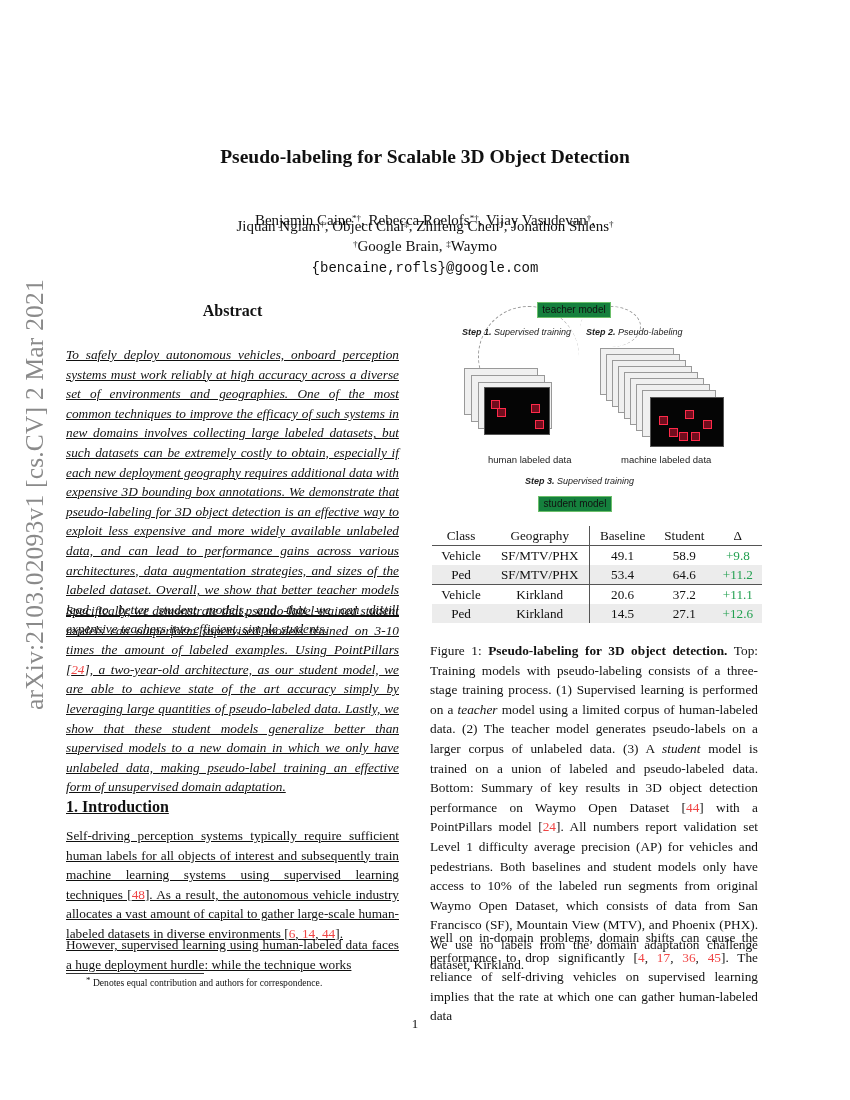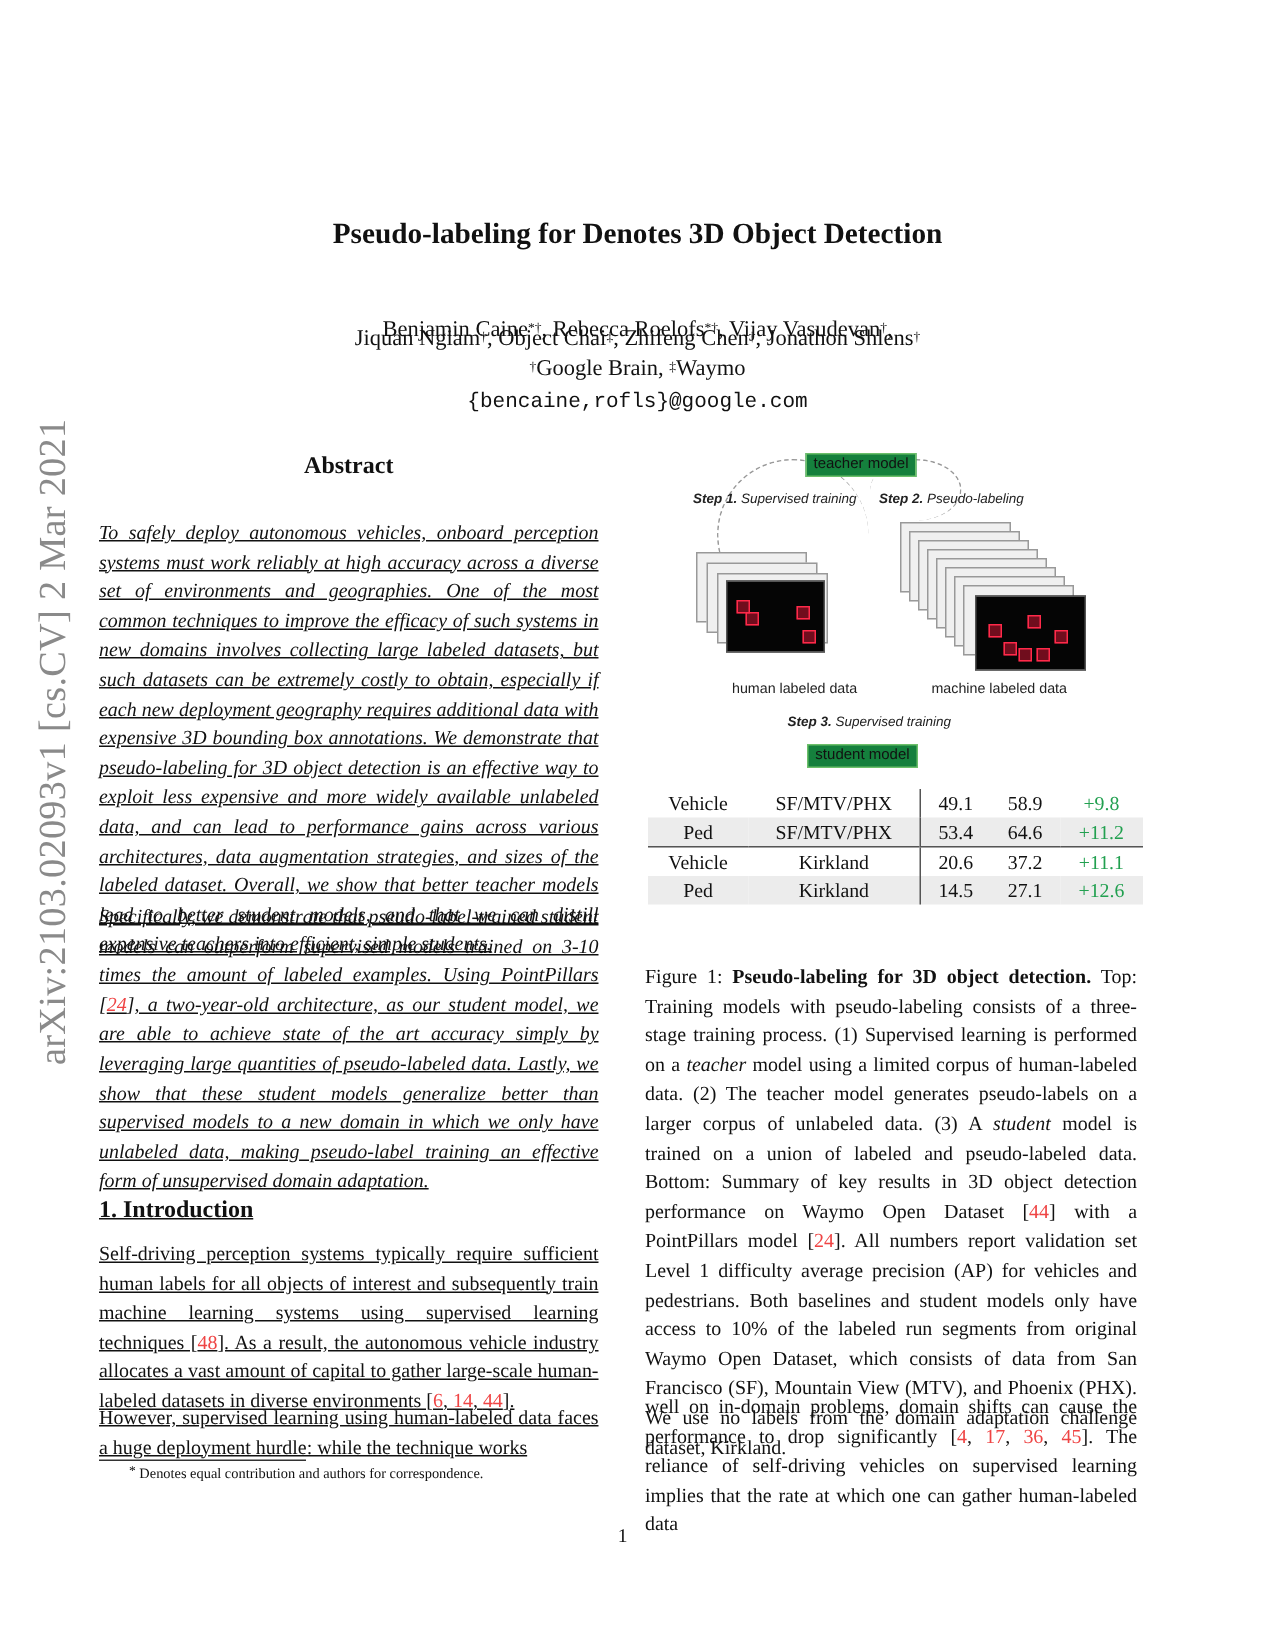--- a/index.html
+++ b/index.html
@@ -34,21 +34,21 @@
   .sep { border-left:1px solid #555; }
   .delta { color:#22a050; }
   .rule { border-bottom:1.5px solid #555; }
   #footnote-rule { left:66px; top:973px; width:138px; border-top:1px solid #333; }
 </style>
 </head>
 <body>
 
 <div id="arxiv" class="abs">arXiv:2103.02093v1  [cs.CV]  2 Mar 2021</div>
 
-<div id="title" class="abs">Pseudo-labeling for Denotes 3D Object Detection</div>
+<div id="title" class="abs">Pseudo-labeling for Scalable 3D Object Detection</div>
 
 <div class="abs auth" style="top:211px;">
   <span>Benjamin Caine</span><sup>*†</sup>,
   <span>Rebecca Roelofs</span><sup>*†</sup>,
   <span>Vijay Vasudevan</span><sup>†</sup>,
 </div>
 <div class="abs auth" style="top:217px;">
   <span>Jiquan Ngiam</span><sup>†</sup>,
   <span>Object Chai</span><sup>‡</sup>,
   <span>Zhifeng Chen</span><sup>†</sup>,
@@ -109,20 +109,27 @@
   </div>
 
   <div class="abs fig-label" style="left:27px; top:158px; font-size:9.5px;margin-left:21px;">human labeled data</div>
   <div class="abs fig-label" style="left:181px; top:158px; font-size:9.5px;">machine labeled data</div>
   <div class="abs fig-label" style="left:85px; top:180px;"><b><i>Step 3.</i></b><i> Supervised training</i></div>
   <div class="greenbox abs" style="left:98px; top:200px; width:72px;">student model</div>
 </div>
 
 <table class="abs" style="left:432px; top:526px; width:330px;">
   <tbody>
+      <tr class="rule">
+    <th>Class</th>
+    <th>Geography</th>
+    <th class="sep">Baseline</th>
+    <th>Student</th>
+    <th>Δ</th>
+  </tr>
   <tr>
     <td>Vehicle</td>
     <td>SF/MTV/PHX</td>
     <td class="sep">49.1</td>
     <td>58.9</td>
     <td class="delta">+9.8</td>
   </tr>
   <tr class="shade rule">
     <td>Ped</td>
     <td>SF/MTV/PHX</td>

